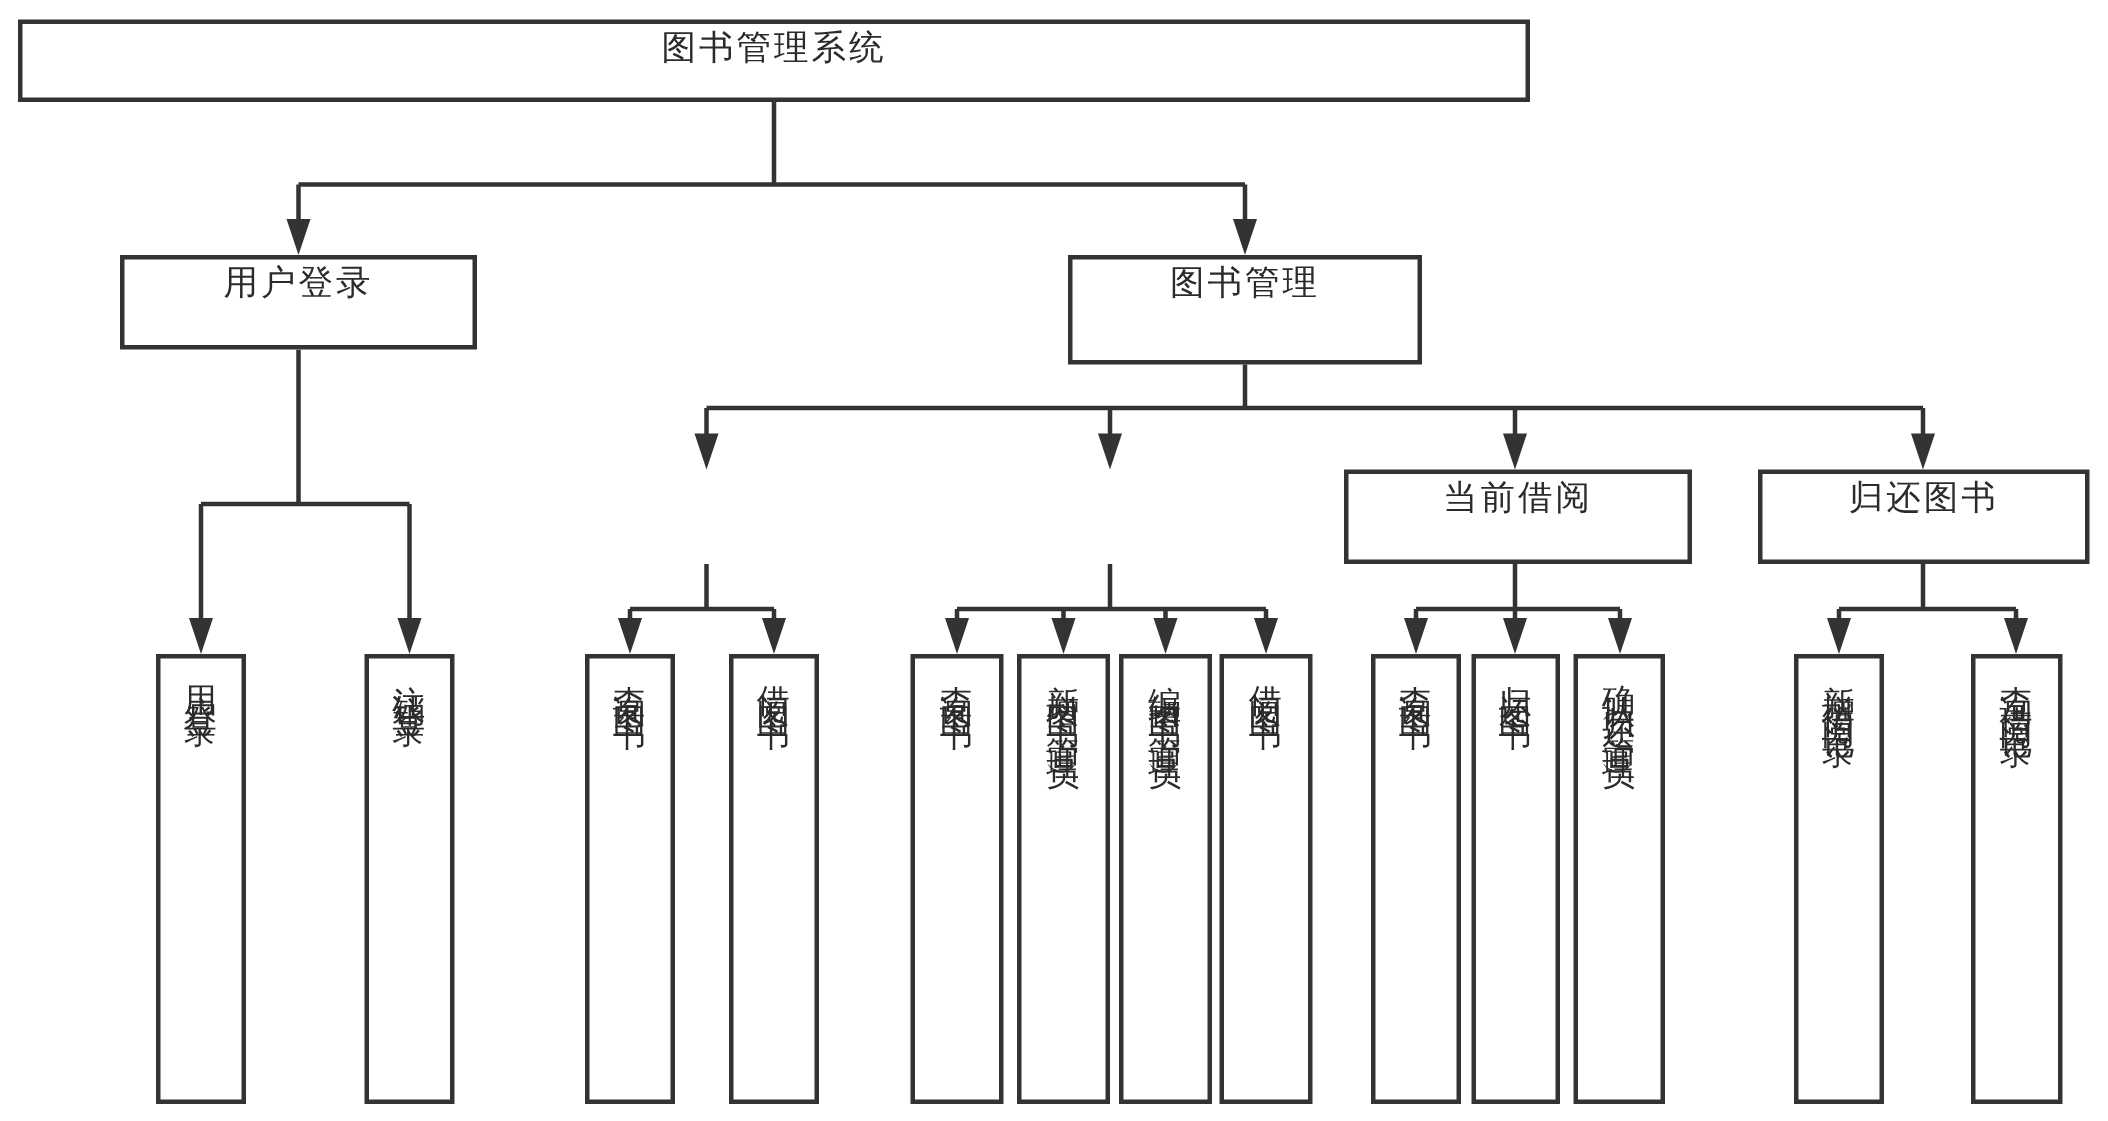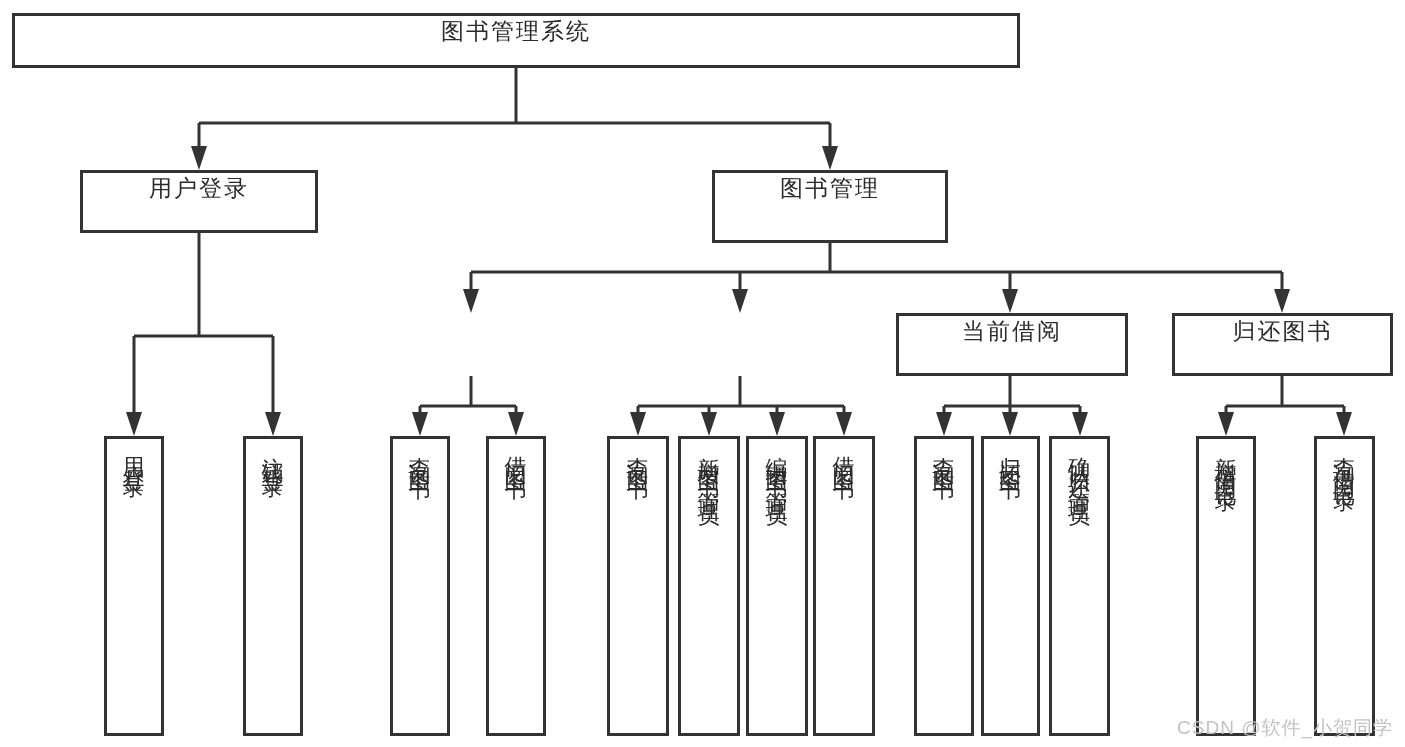--- a/index.html
+++ b/index.html
@@ -116,14 +116,13 @@
     <span class="vtext">确认归还（管理员）</span>
   </div>
 
   <div class="box leaf" style="left:1196px;width:60px">
     <span class="vtext">新增借阅记录</span>
   </div>
   <div class="box leaf" style="left:1314px;width:61px">
     <span class="vtext">查询借阅记录</span>
   </div>
 
-  <div class="watermark">CSDN @软件_小贺同学</div>
 </div>
 
 </body></html>

